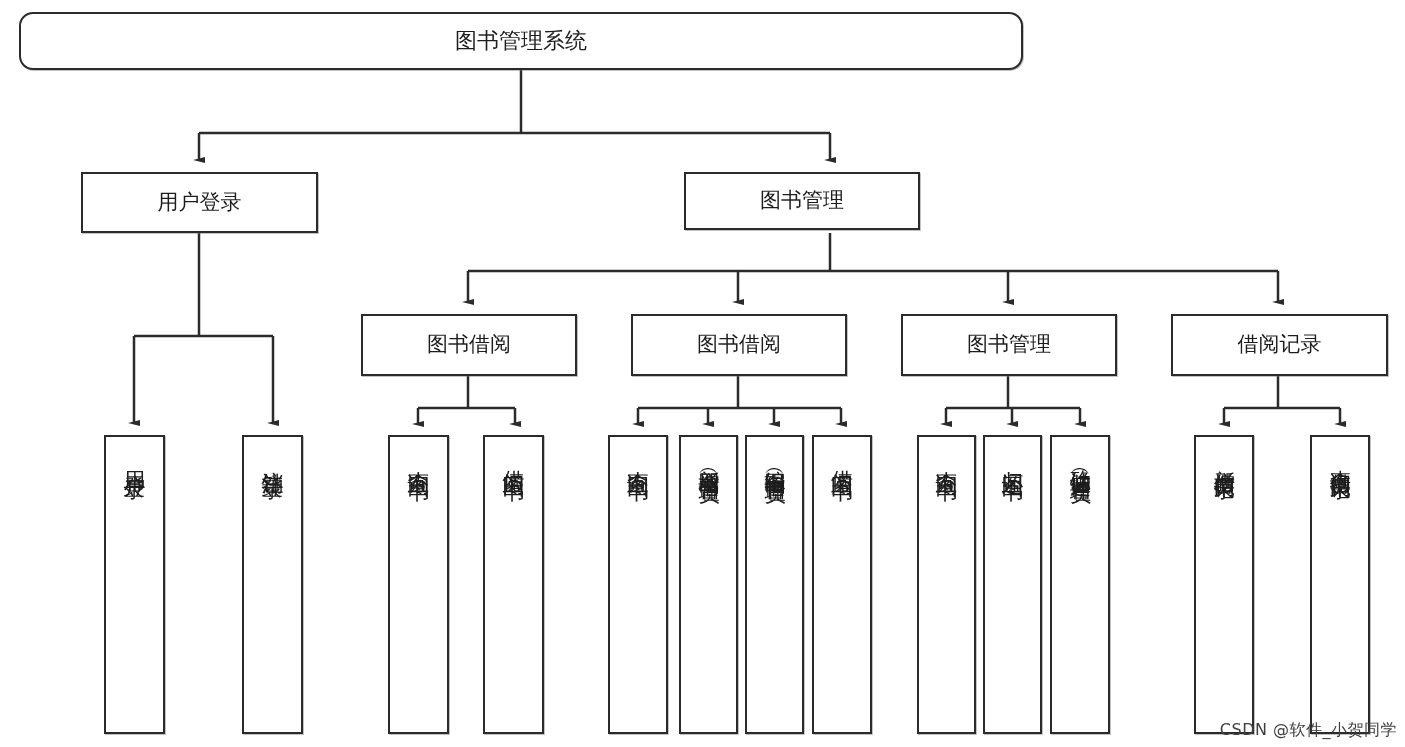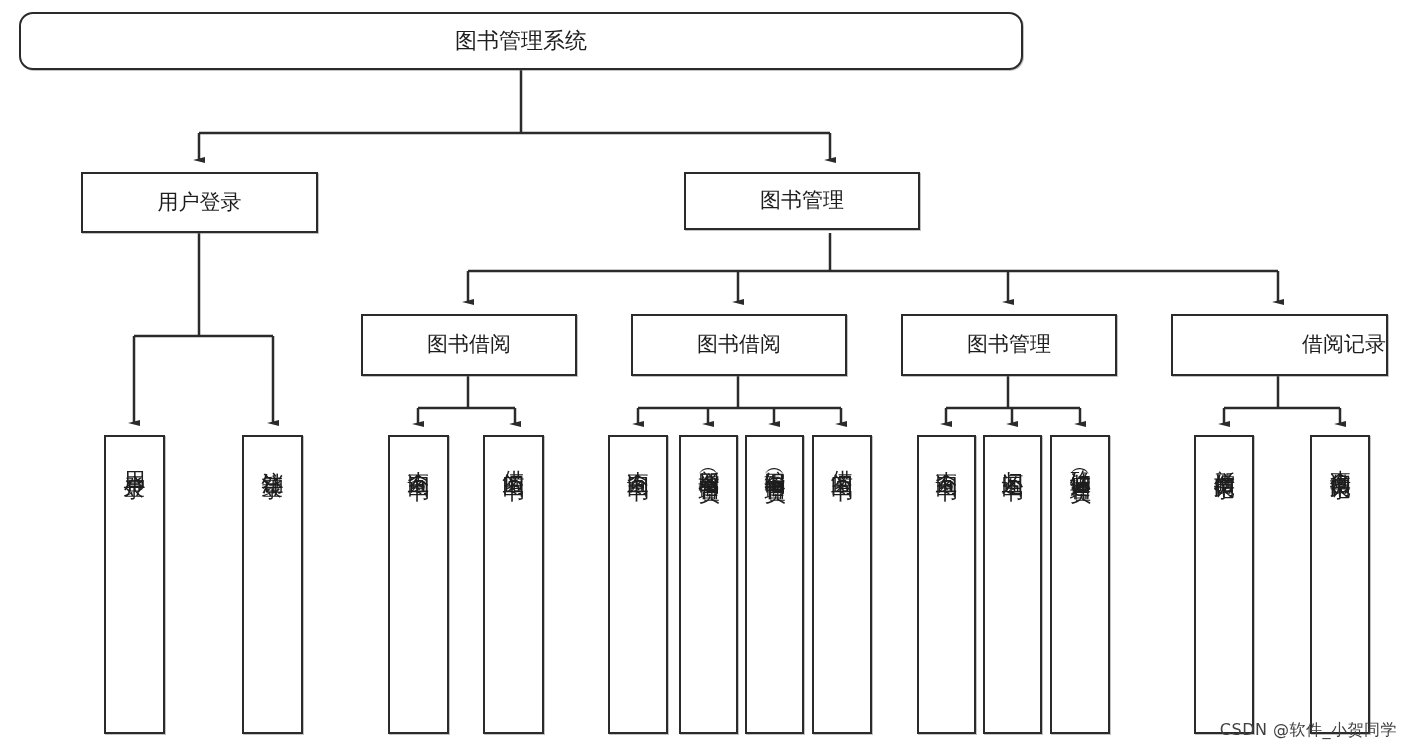--- a/index.html
+++ b/index.html
@@ -143,21 +143,21 @@
 
   <div class="node horiz" style="left:361px; top:314px; width:216px; height:62px;">
     <span class="label">图书借阅</span>
   </div>
   <div class="node horiz" style="left:631px; top:314px; width:216px; height:62px;">
     <span class="label">图书借阅</span>
   </div>
   <div class="node horiz" style="left:901px; top:314px; width:216px; height:62px;">
     <span class="label">图书管理</span>
   </div>
-  <div class="node horiz" style="left:1171px; top:314px; width:217px; height:62px;justify-content:flex-end;">
+  <div class="node horiz" style="left:1171px; top:314px; width:217px; height:62px;">
     <span class="label">借阅记录</span>
   </div>
 
   <div class="node vert" style="left:104px; top:435px; width:61px; height:299px;">
     <span class="label">用户登录</span>
   </div>
   <div class="node vert" style="left:242px; top:435px; width:61px; height:299px;">
     <span class="label">注销登录</span>
   </div>
 

